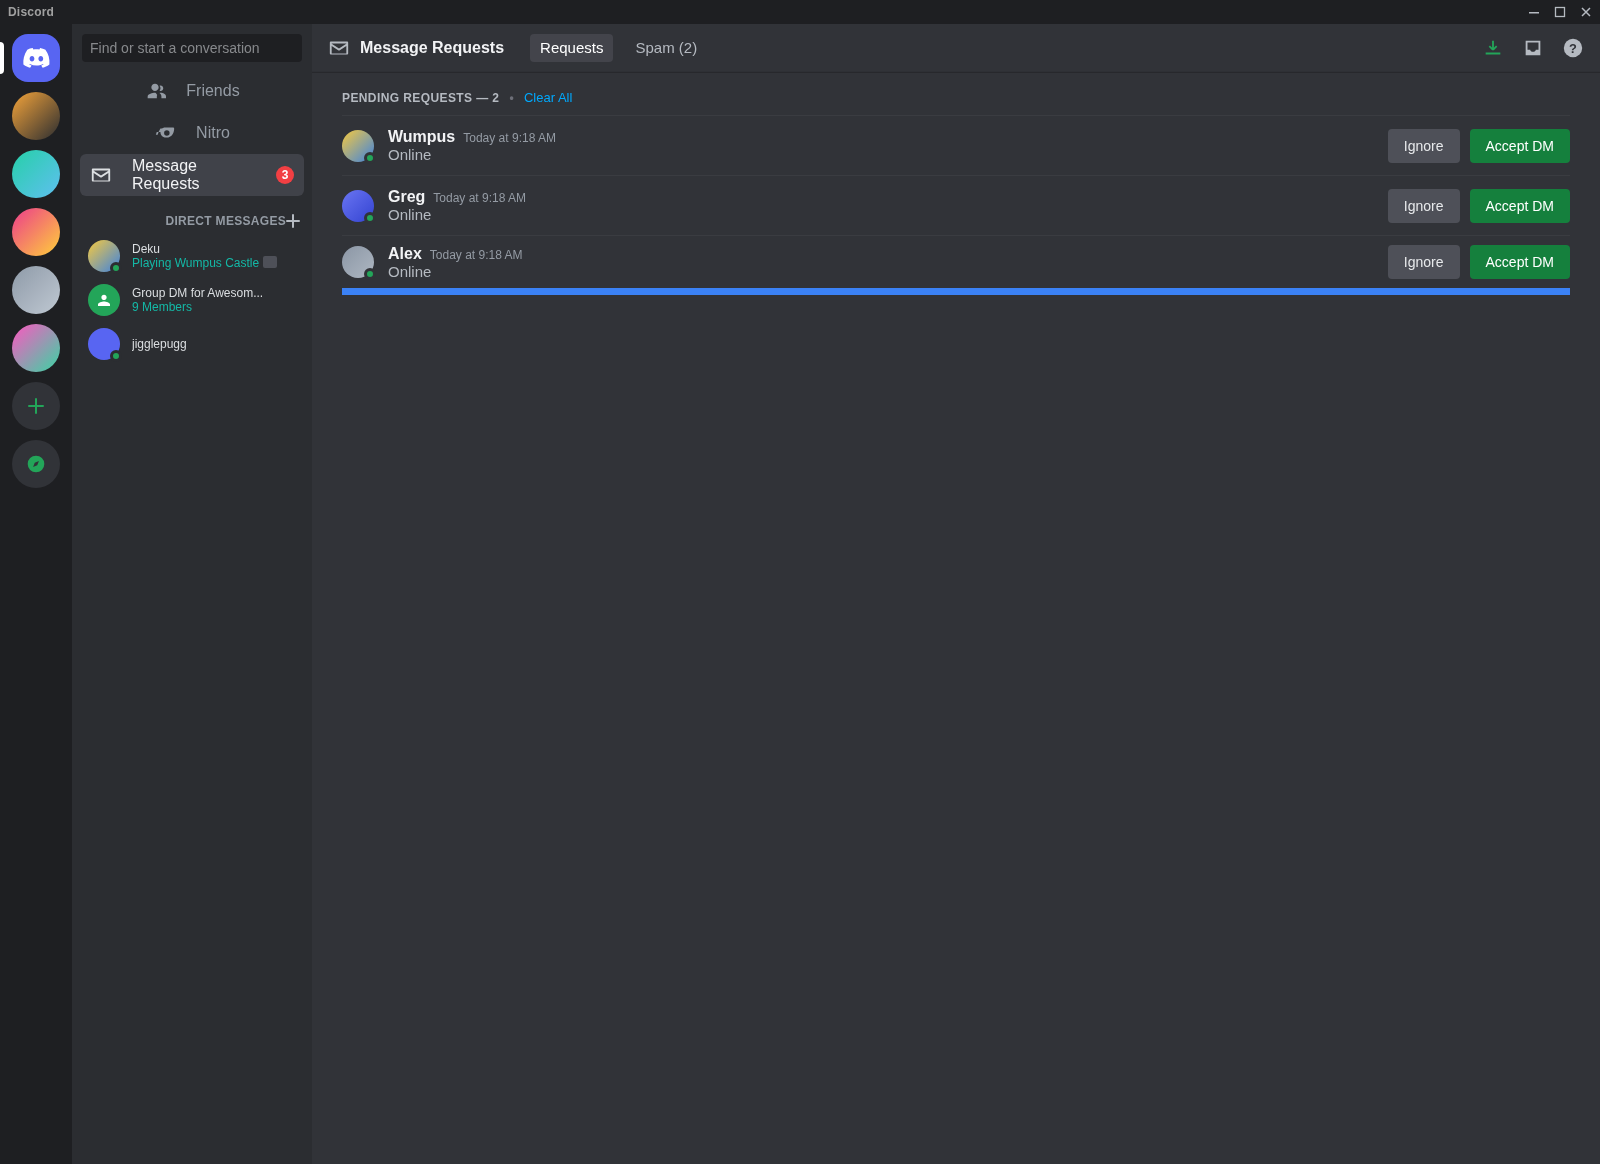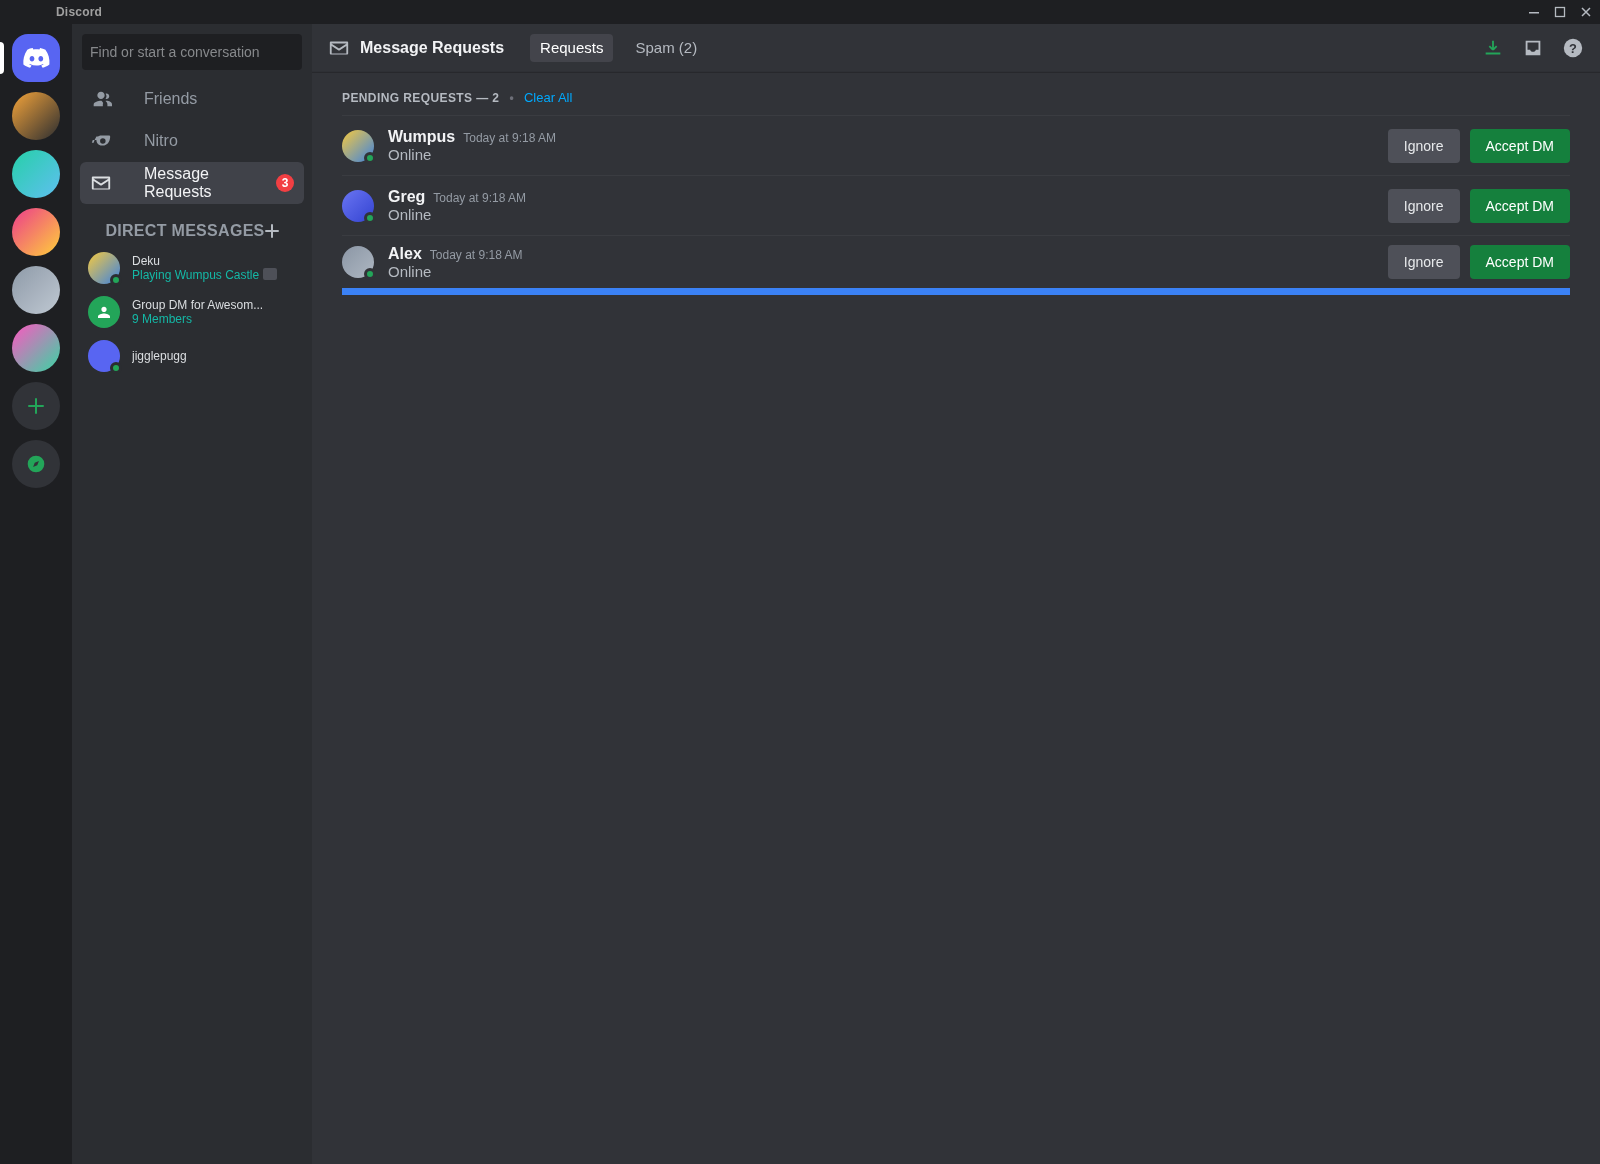--- a/index.html
+++ b/index.html
@@ -17,21 +17,20 @@
   
   .titlebar {
     height: 22px;
     background: #1e1f22;
     display: flex;
     align-items: center;
     justify-content: space-between;
     padding: 12px 8px;
     font-size: 12px;
     color: #80848e;
-    margin-left: 48px;
   }
   .titlebar .brand { font-weight: 700; font-size: 12px; letter-spacing: 0.2px; color:#a0a0a0;}
   .win-ctrls { display:flex; gap:14px; align-items:center; }
   .win-ctrls span { cursor:pointer; color:#b5bac1; font-size:14px; }
 
   .app {
     flex: 1;
     display: flex;
     min-height: 0;
   }
@@ -66,47 +65,48 @@
   .server-pill.explore { color:#23a559; }
 
   
   .sidebar {
     width: 240px;
     background: #2b2d31;
     display:flex; flex-direction:column;
   }
   .search-box {
     margin: 10px 10px 0 10px;
-    height: 36px;
+    height: 28px;
     background:#1e1f22;
     border-radius:4px;
     display:flex; align-items:center;
     padding:0 8px;
     color:#87898c; font-size:14px;
   }
   .sidebar-list { padding: 8px 8px 0 8px; }
 
   .nav-row {
-    height:42px; display:flex; align-items:center; gap:32px;
+    height:42px; display:flex; align-items:center; gap:20px;
     padding:0 10px; border-radius:6px;
     color:#949ba4; font-size:16px; font-weight:500; cursor:pointer;
     position:relative;
+    justify-content:center;
   }
   .nav-row.active { background:#404249; color:#f2f3f5; }
   .nav-row .badge {
     min-width:18px; height:18px; border-radius:9px;
     background:#f23f43; color:#fff; font-size:12px; font-weight:700;
     display:flex; align-items:center; justify-content:center;
     margin-left:auto; padding:0 5px;
   }
 
   .dm-header {
-    display:flex; align-items:center; justify-content:center;
+    display:flex; align-items:center; justify-content:flex-end;
     padding: 18px 12px 6px 12px;
-    color:#949ba4; font-size:16px; font-weight:700; letter-spacing:.3px;
+    color:#949ba4; font-size:12px; font-weight:700; letter-spacing:.3px;
   }
   .dm-header .plus { cursor:pointer; color:#b5bac1; font-size:16px;}
 
   .dm-row {
     height:44px; display:flex; align-items:center; gap:12px;
     padding:0 8px; border-radius:6px; cursor:pointer;
     color:#949ba4;
   }
   .dm-row .avatar {
     width:32px; height:32px; border-radius:50%;

